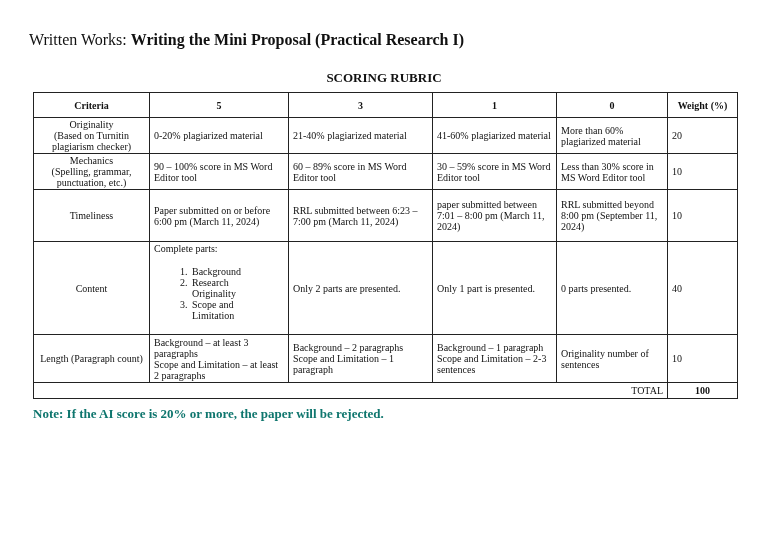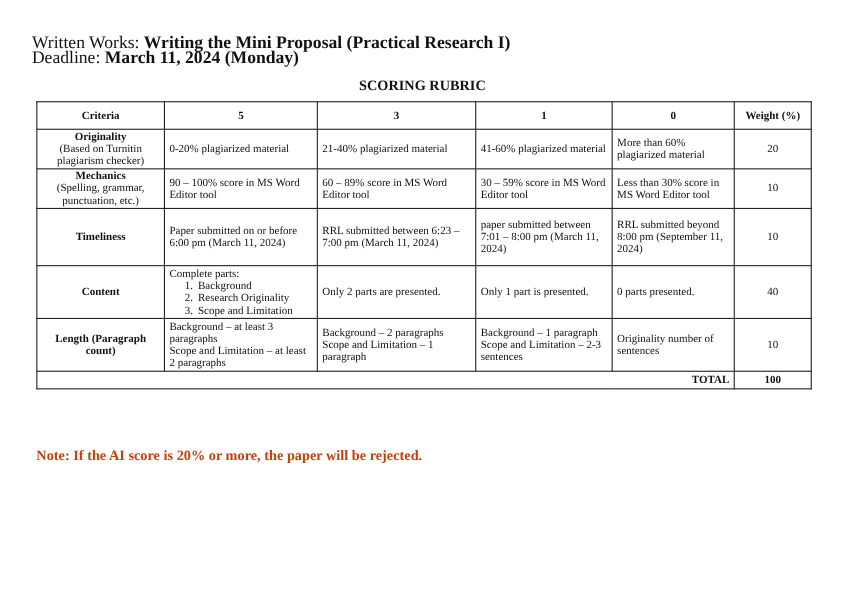--- a/index.html
+++ b/index.html
@@ -12,37 +12,34 @@
   .title { position:absolute; left:0; width:768px; top:70px; text-align:center; font-weight:bold; font-size:13px; }
   table.rubric {
     position:absolute; left:33px; top:92px; width:704px;
     border-collapse:collapse; font-size:10px; line-height:11px; table-layout:fixed;
   }
   table.rubric td, table.rubric th {
     border:1px solid #222; padding:1px 4px; vertical-align:middle;
   }
   table.rubric th { font-weight:bold; text-align:center; height:22px; }
   td.crit { text-align:center; }
-  td.crit b { font-weight:bold; display:block; }
-  td.weight { text-align:center; }
-  td.total-label { text-align:right; font-weight:bold; padding-right:6px; }
+  td.crit b { font-weight:normal; display:block; }
+  td.weight { text-align:left; }
+  td.total-label { text-align:right; font-weight:normal; padding-right:6px; }
   td.total-val { text-align:center; font-weight:bold; }
-  ol { margin:0; padding-left:24px; }
+  ol { margin:12px; padding-left:24px; }
   ol li { padding-left:2px; }
-  .note { position:absolute; left:33px; top:406px; color:#c2410c; font-weight:bold; font-size:13px; }
+  .note { position:absolute; left:33px; top:406px; color:#0f766e; font-weight:bold; font-size:13px; }
 </style>
 </head>
 <body>
 
 <div class="header">
   <div>
     <span>Written Works: </span><b>Writing the Mini Proposal (Practical Research I)</b>
-  </div>
-  <div>
-    <span>Deadline: </span><b>March 11, 2024 (Monday)</b>
   </div>
 </div>
 
 <div class="title">SCORING RUBRIC</div>
 
 <table class="rubric">
   <colgroup>
     <col style="width:116px">
       <col style="width:139px">
       <col style="width:144px">

